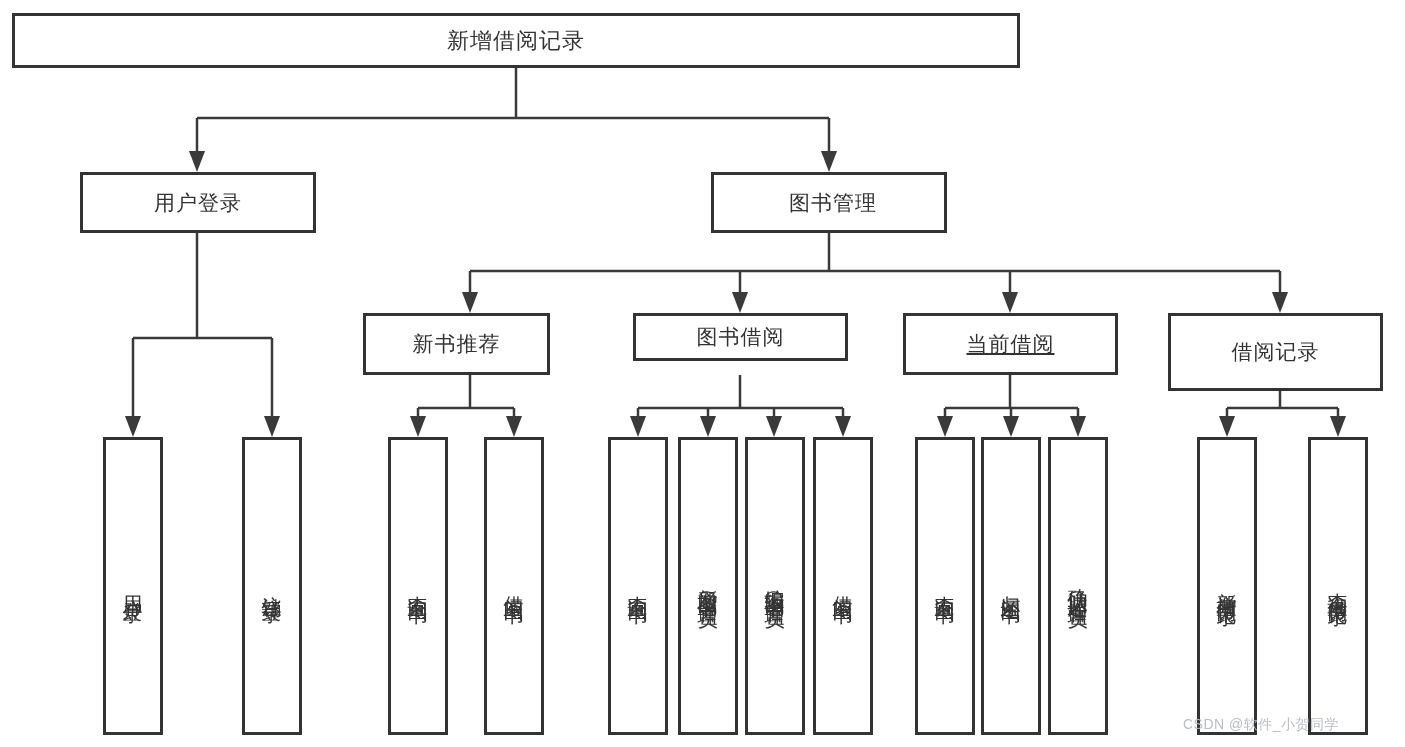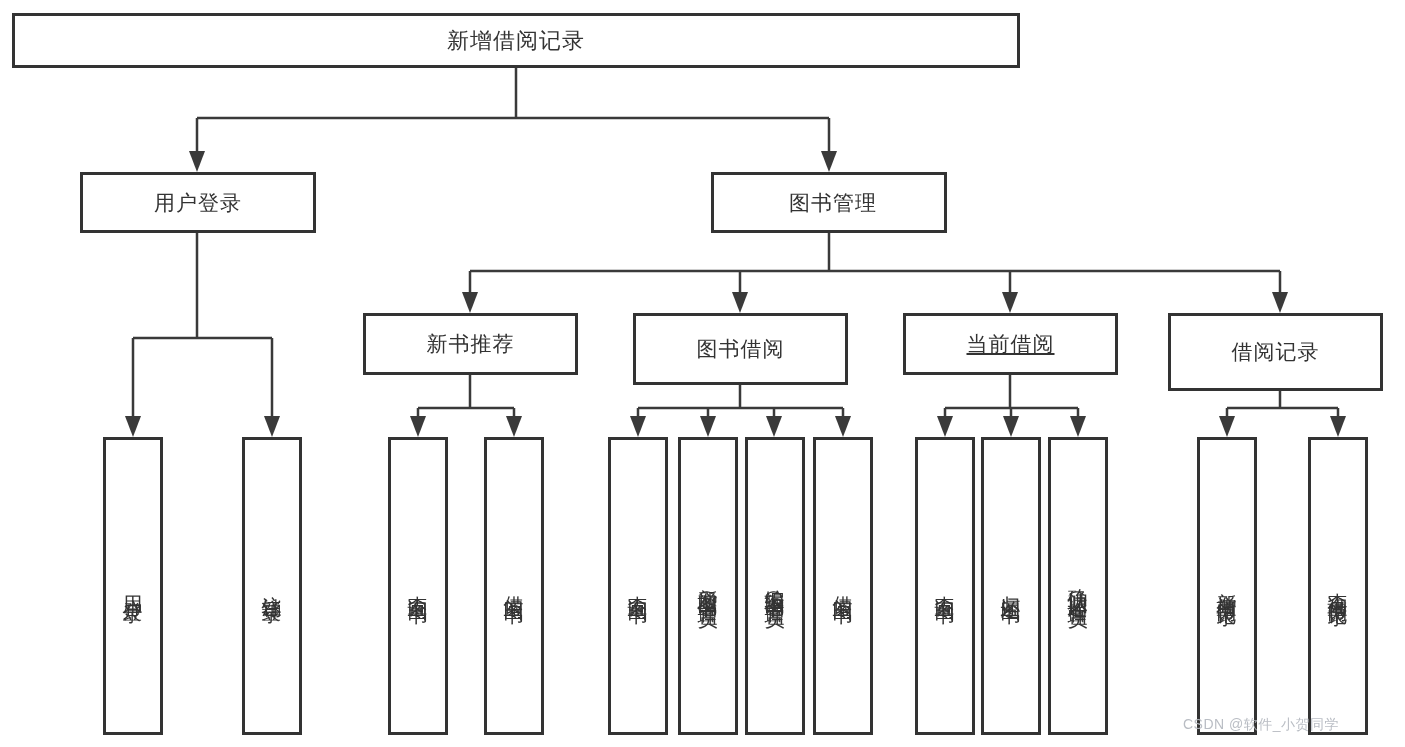--- a/index.html
+++ b/index.html
@@ -86,24 +86,24 @@
     <span>新增借阅记录</span>
   </div>
 
   <div class="node node-h" style="left:80px;top:172px;width:236px;height:61px;">
     <span>用户登录</span>
   </div>
   <div class="node node-h" style="left:711px;top:172px;width:236px;height:61px;padding-left:8px;">
     <span>图书管理</span>
   </div>
 
-  <div class="node node-h" style="left:363px;top:313px;width:215px;height:62px;">
+  <div class="node node-h" style="left:363px;top:313px;width:187px;height:62px;">
     <span>新书推荐</span>
   </div>
-  <div class="node node-h" style="left:633px;top:313px;width:215px;height:72px;">
+  <div class="node node-h" style="left:633px;top:313px;width:215px;height:48px;">
     <span>图书借阅</span>
   </div>
   <div class="node node-h" style="left:903px;top:313px;width:215px;height:62px;text-decoration:underline;">
     <span>当前借阅</span>
   </div>
   <div class="node node-h" style="left:1168px;top:313px;width:215px;height:78px;">
     <span>借阅记录</span>
   </div>
 
   <div class="node node-v" style="left:103px;top:437px;width:60px;height:298px;">

